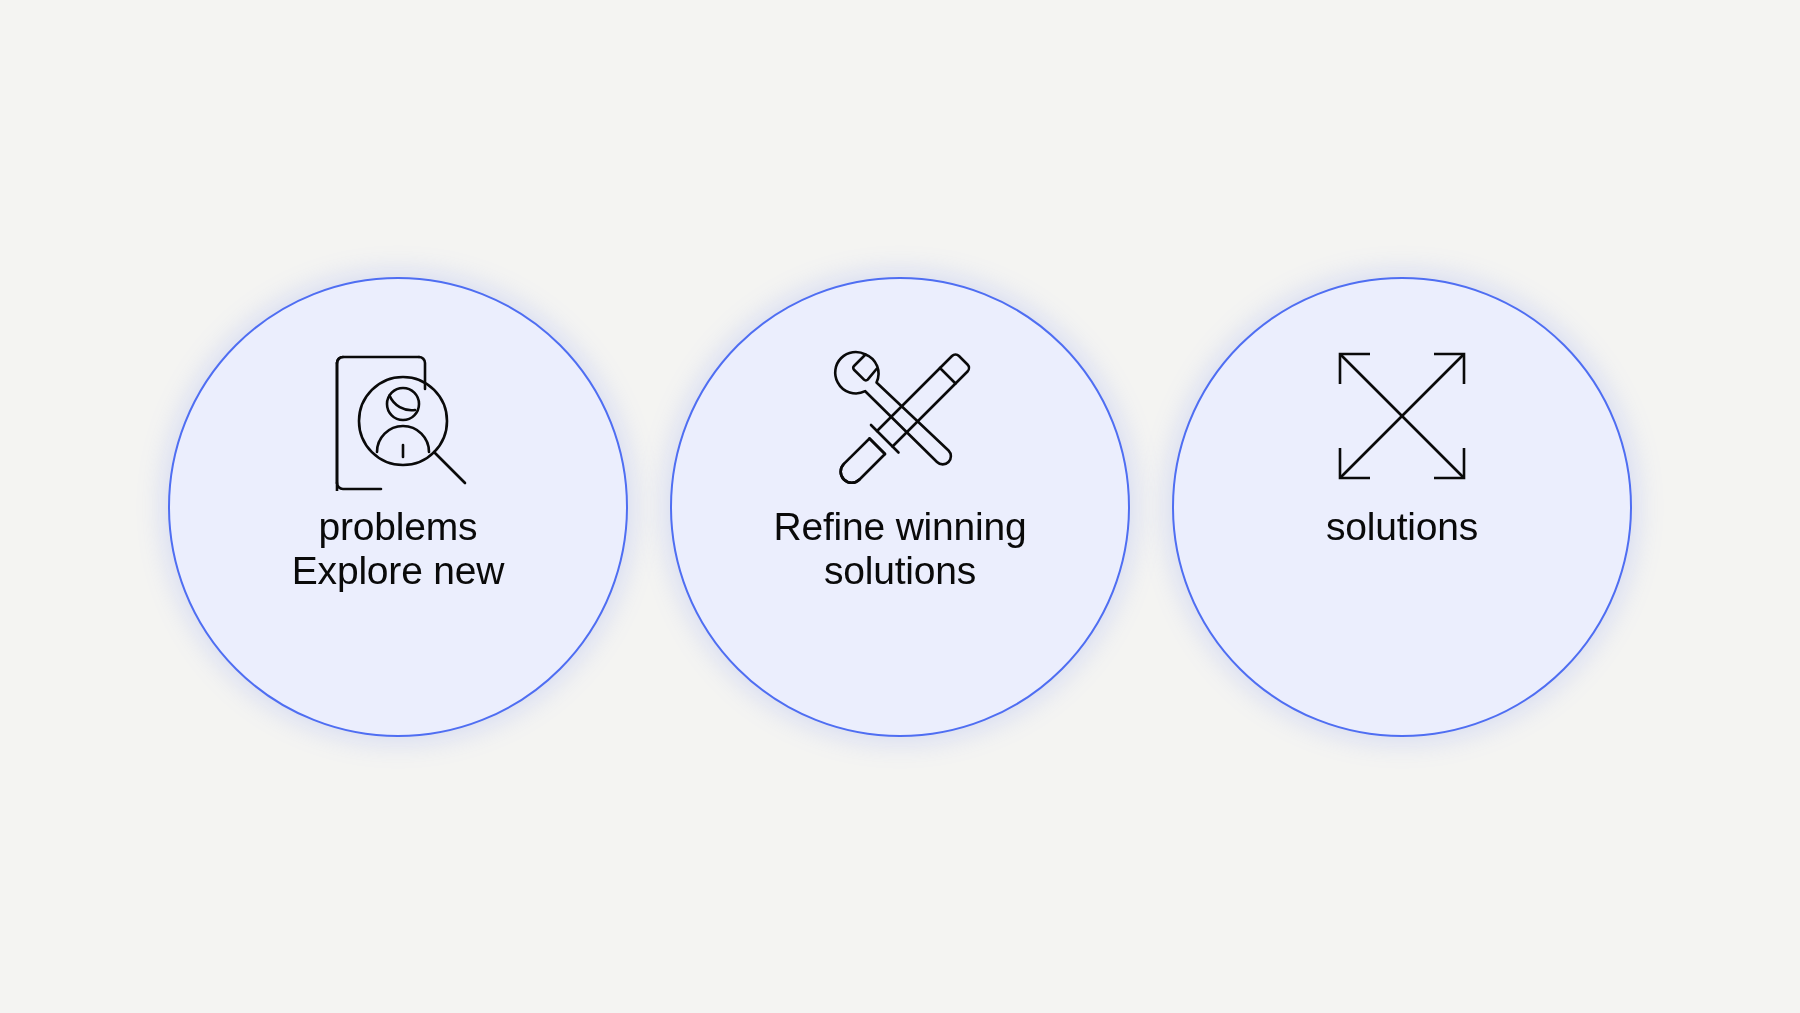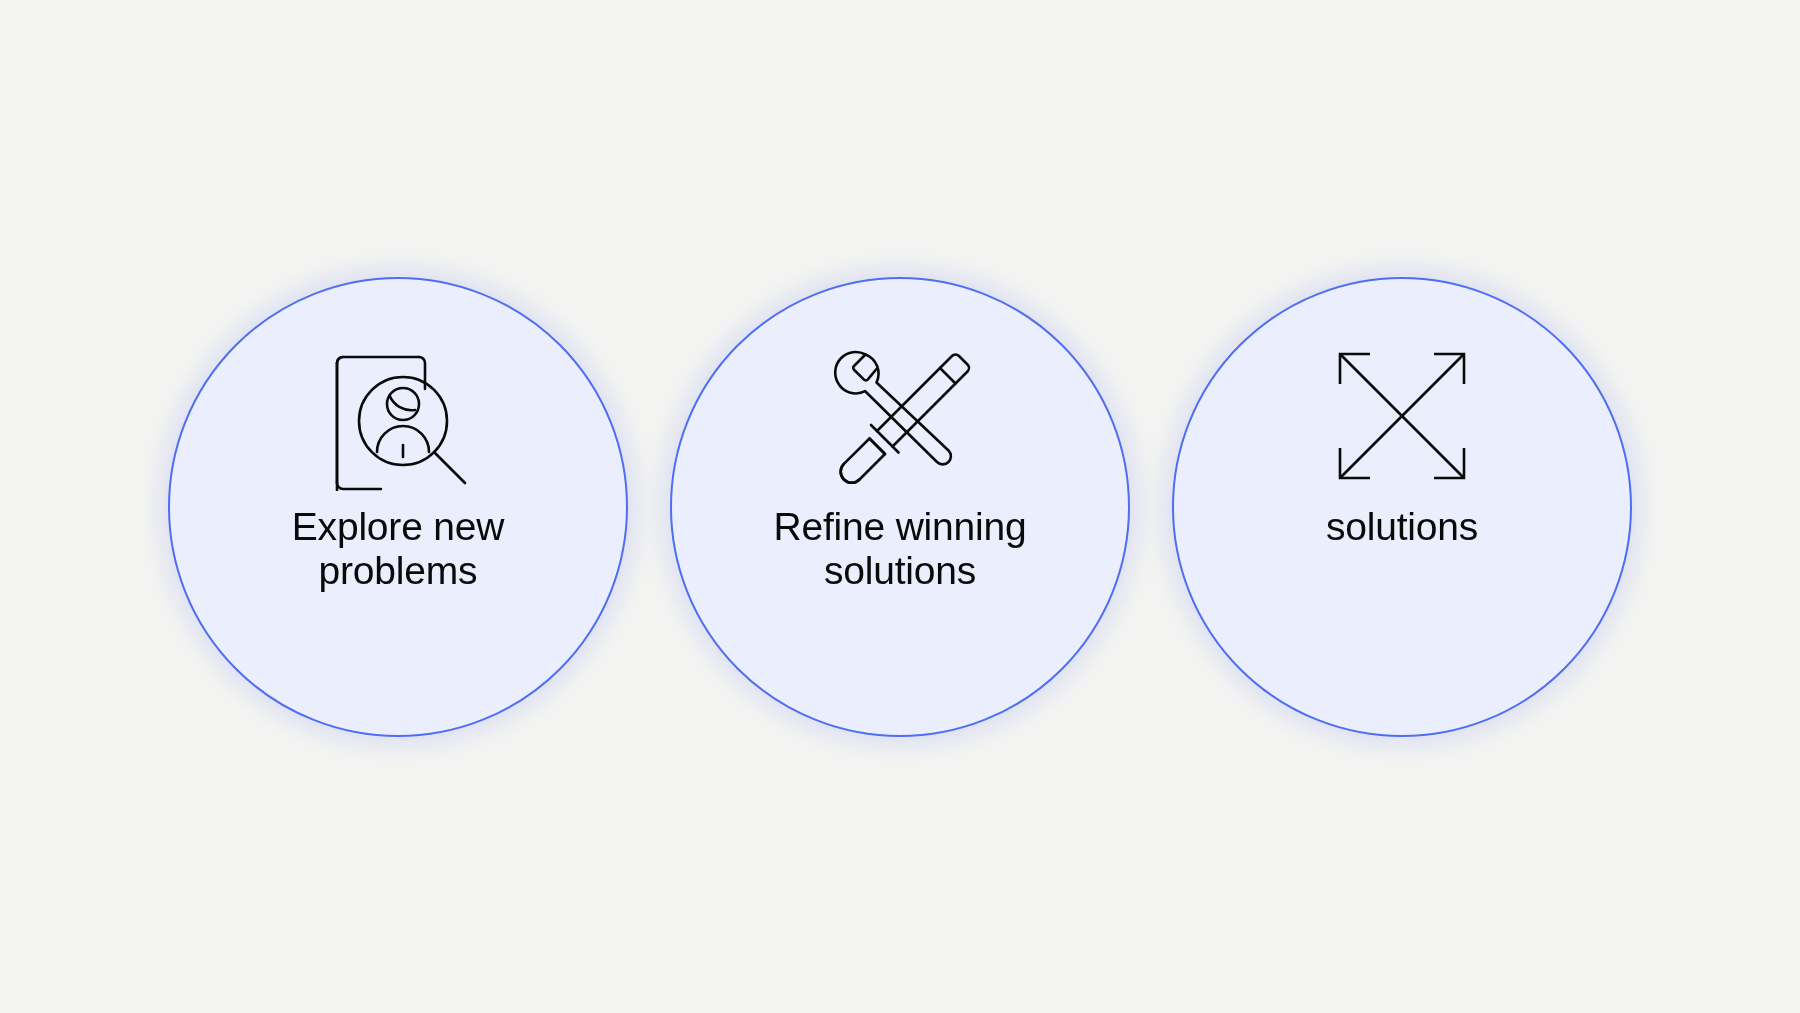--- a/index.html
+++ b/index.html
@@ -102,22 +102,22 @@
           <circle cx="80" cy="63" r="16"></circle>
 
           <path d="M66.5 54.5 a24 24 0 0 0 25.5 14.5"></path>
 
           <path d="M54 111 a26 26 0 0 1 52 0"></path>
 
           <line x1="80" y1="104" x2="80" y2="116"></line>
         </svg>
       </div>
       <div class="card-label">
+        <span class="ln">problems</span>
         <span class="ln">Explore new</span>
-        <span class="ln">problems</span>
       </div>
     </div>
 
     <div class="card">
       <div class="card-icon">
         <svg viewBox="0 0 150 150" xmlns="http://www.w3.org/2000/svg" fill="none" stroke="#0a0a0a" stroke-width="2.6" stroke-linecap="round" stroke-linejoin="round">
 
           <g>
             <path d="M40.5 13.5
                      a20.5 20.5 0 0 0 -27.8 27.8

